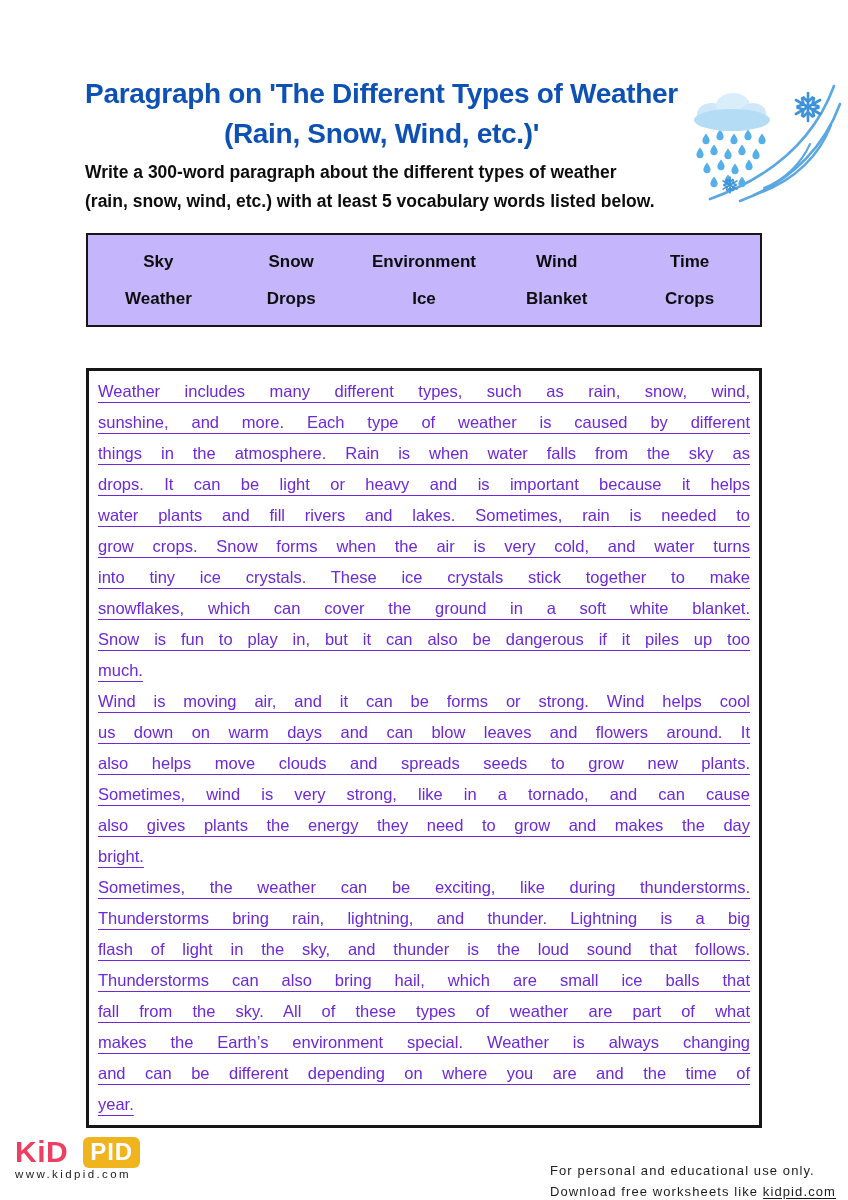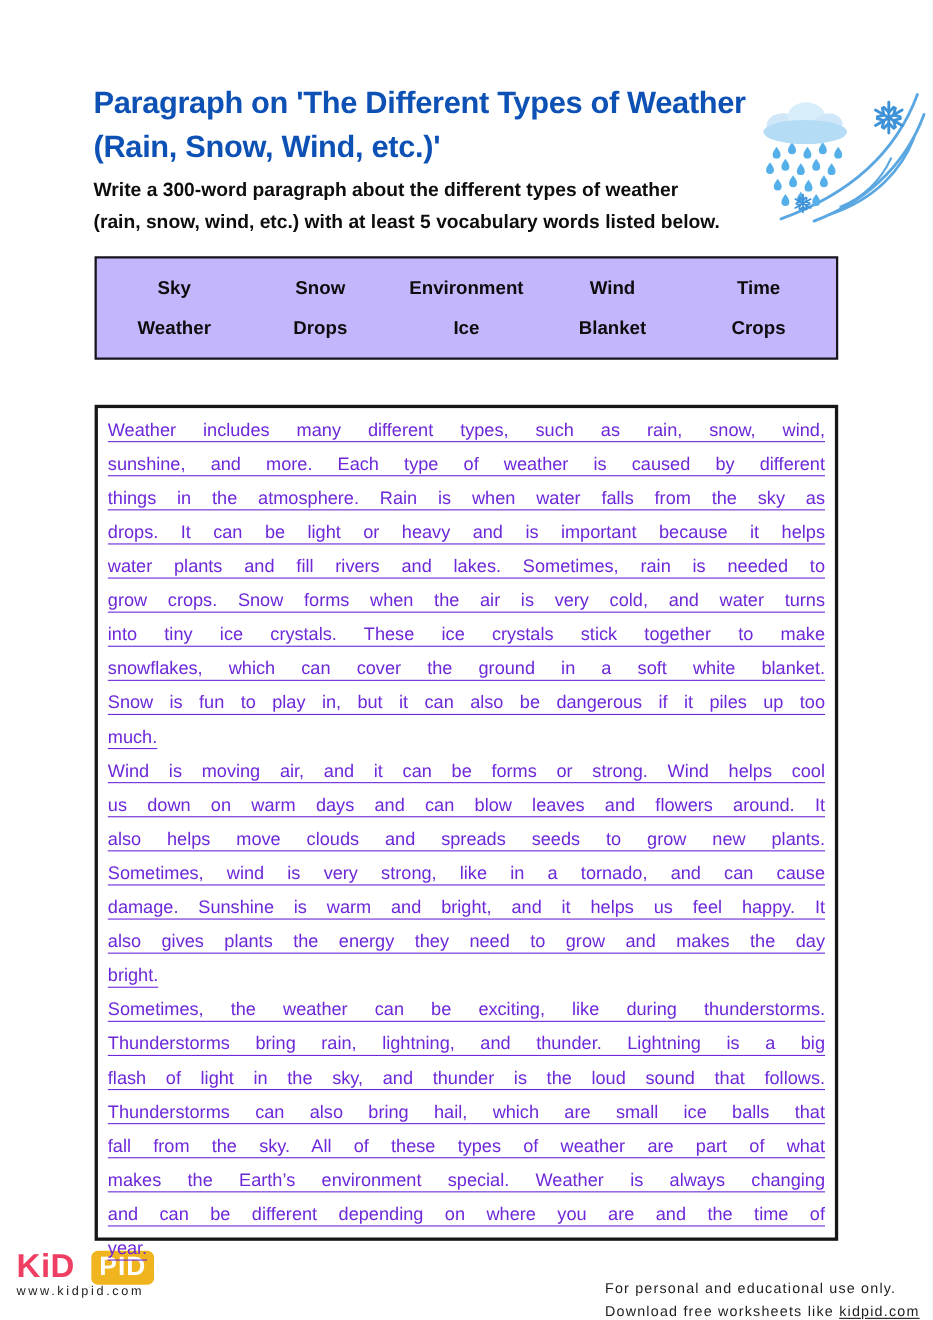--- a/index.html
+++ b/index.html
@@ -6,21 +6,21 @@
   html,body { background:#e8e8e8; }
   .page {
     position:relative; width:848px; height:1200px; margin:0 auto;
     background:#ffffff; overflow:hidden;
     font-family:"Liberation Sans", sans-serif; color:#141414;
   }
   
   .title { position:absolute; left:85px; top:74px; }
   .title div {
     font-size:28px; font-weight:800; line-height:40px;
-    letter-spacing:-0.3px; color:#0e51b5; white-space:nowrap;
+    letter-spacing:-0.3px; color:#0e51b5; white-space:nowrap;text-align:center;
   }
   
   .instruction { position:absolute; left:85px; top:158px; }
   .instruction div {
     font-size:17.5px; font-weight:700; line-height:29px;
     color:#0d0d0d; white-space:nowrap;
   }
   
   .vocab-box {
     position:absolute; left:86px; top:233px; width:676px; height:94px;
@@ -147,21 +147,20 @@
       <div class="wline just">water plants and fill rivers and lakes. Sometimes, rain is needed to</div>
       <div class="wline just">grow crops. Snow forms when the air is very cold, and water turns</div>
       <div class="wline just">into tiny ice crystals. These ice crystals stick together to make</div>
       <div class="wline just">snowflakes, which can cover the ground in a soft white blanket.</div>
       <div class="wline just">Snow is fun to play in, but it can also be dangerous if it piles up too</div>
       <div class="wline">much.</div>
       <div class="wline just">Wind is moving air, and it can be forms or strong. Wind helps cool</div>
       <div class="wline just">us down on warm days and can blow leaves and flowers around. It</div>
       <div class="wline just">also helps move clouds and spreads seeds to grow new plants.</div>
       <div class="wline just">Sometimes, wind is very strong, like in a tornado, and can cause</div>
-      <div class="wline just">damage. Sunshine is warm and bright, and it helps us feel happy. It</div>
       <div class="wline just">also gives plants the energy they need to grow and makes the day</div>
       <div class="wline">bright.</div>
       <div class="wline just">Sometimes, the weather can be exciting, like during thunderstorms.</div>
       <div class="wline just">Thunderstorms bring rain, lightning, and thunder. Lightning is a big</div>
       <div class="wline just">flash of light in the sky, and thunder is the loud sound that follows.</div>
       <div class="wline just">Thunderstorms can also bring hail, which are small ice balls that</div>
       <div class="wline just">fall from the sky. All of these types of weather are part of what</div>
       <div class="wline just">makes the Earth’s environment special. Weather is always changing</div>
       <div class="wline just">and can be different depending on where you are and the time of</div>
       <div class="wline">year.</div>

